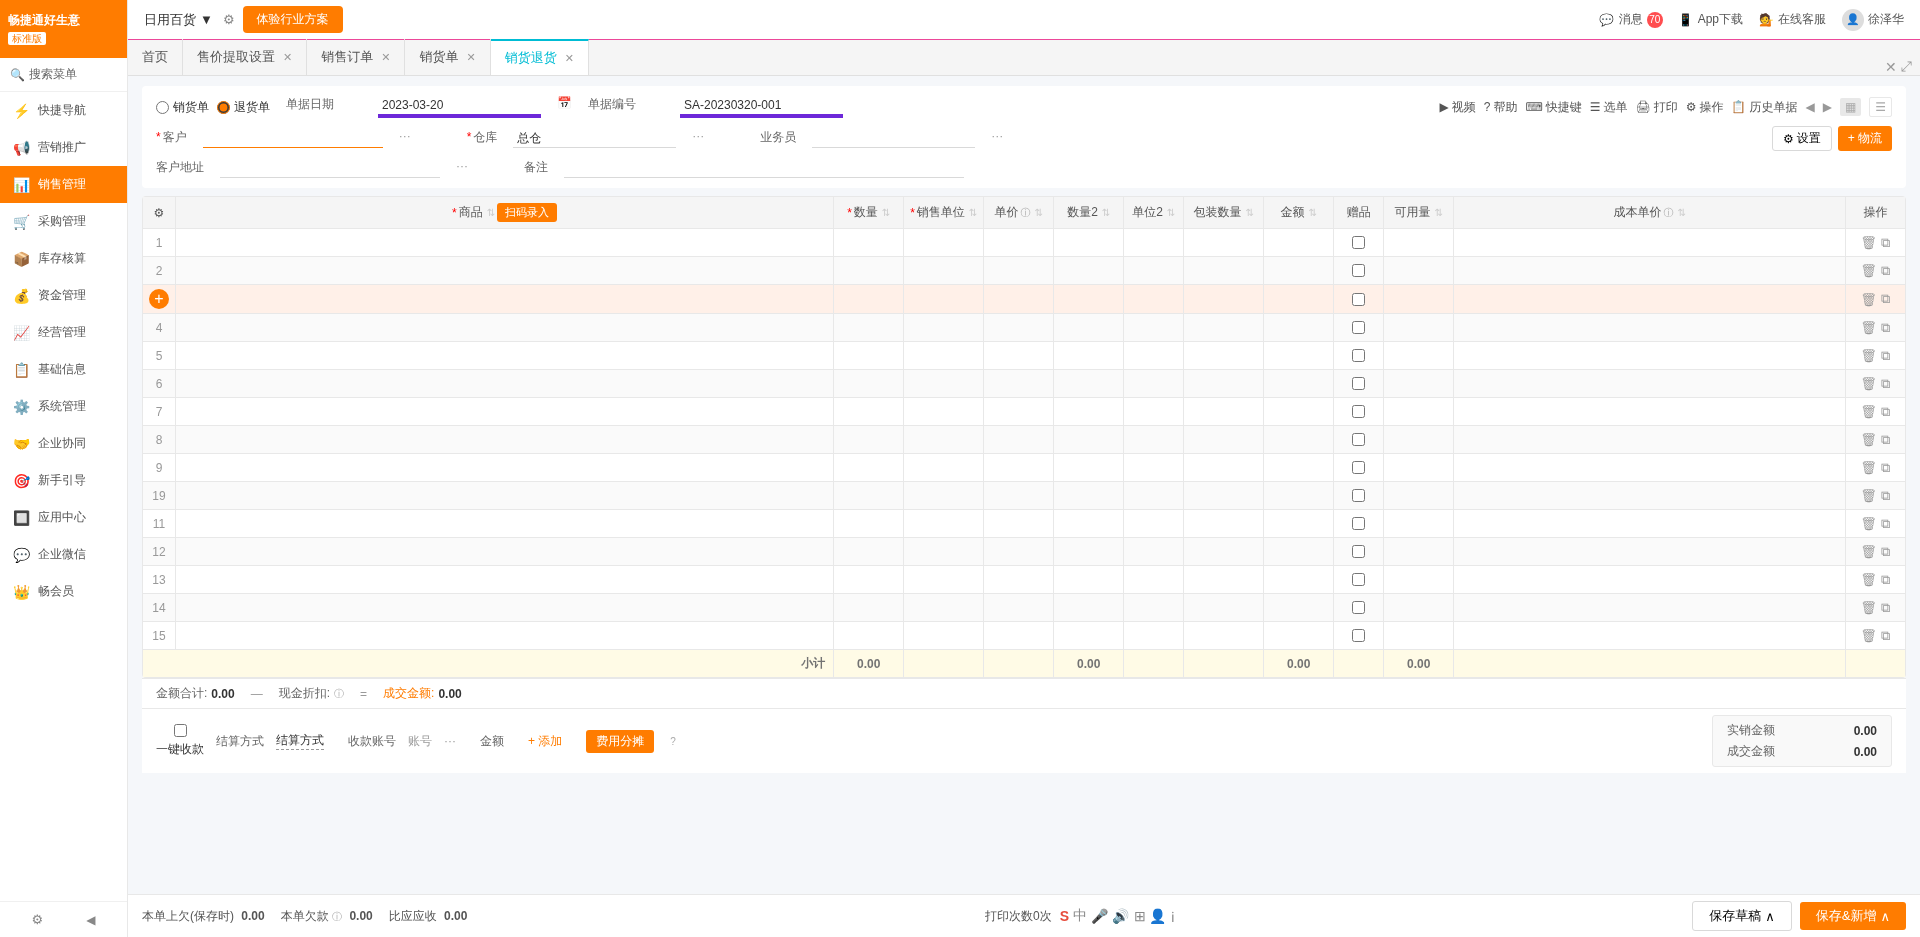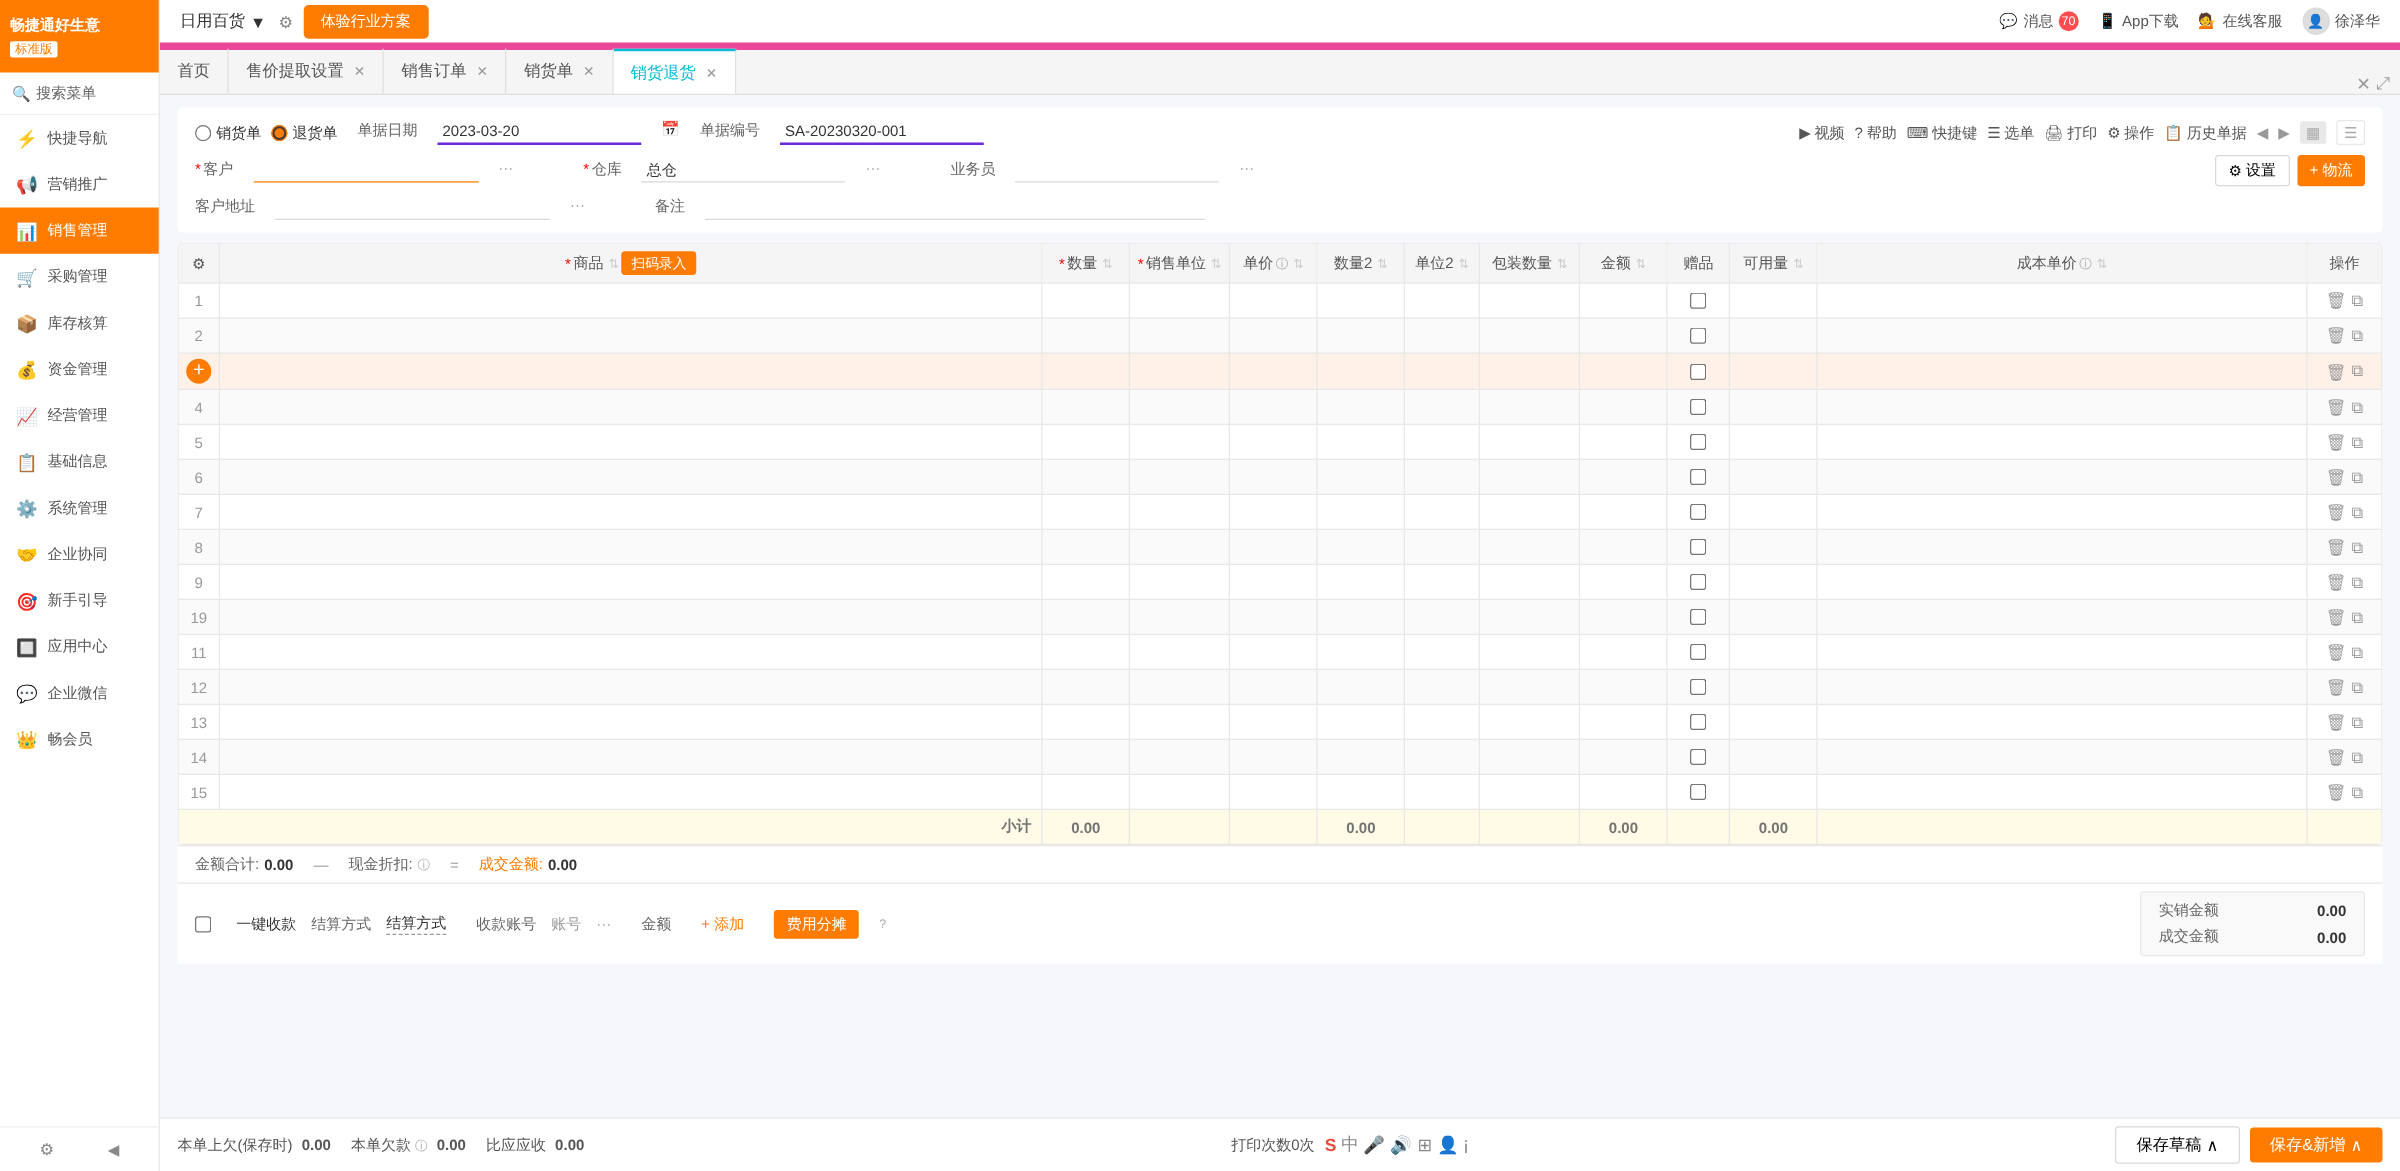--- a/index.html
+++ b/index.html
@@ -12,21 +12,21 @@
     .sidebar-search { display: flex; align-items: center; padding: 8px 10px; border-bottom: 1px solid #f0f0f0; cursor: pointer; color: #666; gap: 4px; }
     .sidebar-item { display: flex; align-items: center; padding: 10px 14px; cursor: pointer; color: #555; gap: 8px; font-size: 12px; }
     .sidebar-item.active { background: #ff7c00; color: #fff; }
     .sidebar-item .icon { width: 16px; height: 16px; display: flex; align-items: center; justify-content: center; font-size: 14px; }
     .sidebar-bottom { margin-top: auto; display: flex; align-items: center; justify-content: space-around; padding: 10px; border-top: 1px solid #f0f0f0; }
 
     
     .main { flex: 1; display: flex; flex-direction: column; overflow: hidden; }
 
     
-    .topbar { height: 40px; background: #fff; display: flex; align-items: center; justify-content: space-between; padding: 0 16px; border-bottom: 6px solid #ec4899; }
+    .topbar { height: 40px; background: #fff; display: flex; align-items: center; justify-content: space-between; padding: 0 16px; border-bottom: 1px solid #ec4899; }
     .topbar-left { display: flex; align-items: center; gap: 8px; }
     .topbar-select { display: flex; align-items: center; gap: 4px; font-size: 13px; color: #333; cursor: pointer; }
     .topbar-btn { background: #ff7c00; color: #fff; border: none; padding: 5px 14px; border-radius: 4px; cursor: pointer; font-size: 12px; }
     .topbar-right { display: flex; align-items: center; gap: 16px; font-size: 12px; color: #555; }
     .topbar-right-item { display: flex; align-items: center; gap: 4px; cursor: pointer; }
     .badge { background: #ff4d4f; color: #fff; border-radius: 50%; width: 16px; height: 16px; font-size: 10px; display: flex; align-items: center; justify-content: center; }
 
     
     .tabbar { height: 36px; background: #f5f5f5; display: flex; align-items: flex-end; border-bottom: 1px solid #e0e0e0; padding-left: 0; }
     .tab { display: flex; align-items: center; padding: 0 14px; height: 36px; cursor: pointer; font-size: 13px; color: #555; border-right: 1px solid #e0e0e0; gap: 4px; white-space: nowrap; }
@@ -40,21 +40,21 @@
     .form-card { background: #fff; border-radius: 4px; padding: 10px 14px; margin-bottom: 8px; }
     .form-row { display: flex; align-items: center; gap: 16px; margin-bottom: 8px; flex-wrap: wrap; }
     .form-row-radio { display: flex; align-items: center; gap: 8px; }
     .radio-label { display: flex; align-items: center; gap: 4px; cursor: pointer; font-size: 12px; }
     .radio-input { accent-color: #ff7c00; }
     .form-group { display: flex; gap: 16px; }
     .form-label { color: #666; font-size: 12px; white-space: nowrap; }
     .form-label.required::before { content: '*'; color: red; margin-right: 2px; }
     .form-input { border: none; border-bottom: 1px solid #d9d9d9; padding: 2px 4px; font-size: 12px; min-width: 120px; color: #333; outline: none; }
     .form-dots { color: #999; cursor: pointer; }
-    .form-date { border: none; border-bottom: 2px solid #6d28d9; padding: 2px 4px; font-size: 12px; color: #333; }
+    .form-date { border: none; border-bottom: 4px solid #6d28d9; padding: 2px 4px; font-size: 12px; color: #333; margin-left: 28px; }
     .form-actions-right { margin-left: auto; display: flex; align-items: center; gap: 8px; }
     .action-btn-small { display: flex; align-items: center; gap: 3px; font-size: 12px; color: #555; cursor: pointer; }
     .setting-btn { background: #fff; border: 1px solid #d9d9d9; padding: 3px 10px; border-radius: 3px; cursor: pointer; font-size: 12px; display: flex; align-items: center; gap: 3px; }
     .add-btn { background: #ff7c00; color: #fff; border: none; padding: 3px 10px; border-radius: 3px; cursor: pointer; font-size: 12px; display: flex; align-items: center; gap: 3px; }
 
     
     .table-container { background: #fff; border-radius: 4px; overflow: hidden; }
     table { width: 100%; border-collapse: collapse; font-size: 12px; }
     thead tr { background: #f5f5f5; }
     thead th { padding: 6px 6px; border: 1px solid #e8e8e8; text-align: center; color: #555; font-weight: normal; white-space: nowrap; position: relative; }
@@ -75,21 +75,21 @@
     .summary-bar { background: #fff; border-top: 1px solid #e8e8e8; padding: 6px 14px; display: flex; align-items: center; gap: 16px; font-size: 12px; flex-wrap: wrap; }
     .summary-item { display: flex; align-items: center; gap: 4px; text-align: right; }
     .summary-label { color: #666; }
     .summary-value { color: #333; font-weight: bold; }
     .minus-icon { color: #999; }
     .equal-icon { color: #999; }
     .result-label { color: #ff7c00; }
 
     
     .payment-row { background: #fff; border-top: 1px solid #e8e8e8; padding: 6px 14px; display: flex; align-items: center; gap: 12px; font-size: 12px; }
-    .checkbox-label { display: flex; align-items: center; gap: 20px; }
+    .checkbox-label { display: flex; align-items: center; gap: 4px; flex-direction: column; }
     .fee-btn { background: #ff7c00; color: #fff; border: none; padding: 3px 10px; border-radius: 3px; cursor: pointer; font-size: 12px; }
 
     
     .footer-bar { background: #fff; border-top: 1px solid #e8e8e8; padding: 6px 14px; display: flex; align-items: center; justify-content: space-between; font-size: 12px; }
     .footer-left { display: flex; align-items: center; gap: 16px; color: #555; }
     .footer-center { display: flex; align-items: center; gap: 8px; color: #555; }
     .footer-right { display: flex; align-items: center; gap: 8px; }
     .btn-save-draft { background: #fff; border: 1px solid #d9d9d9; padding: 5px 16px; border-radius: 3px; cursor: pointer; font-size: 13px; display: flex; align-items: center; gap: 4px; }
     .btn-save-new { background: #ff7c00; color: #fff; border: none; padding: 5px 16px; border-radius: 3px; cursor: pointer; font-size: 13px; display: flex; align-items: center; gap: 4px; }
 

